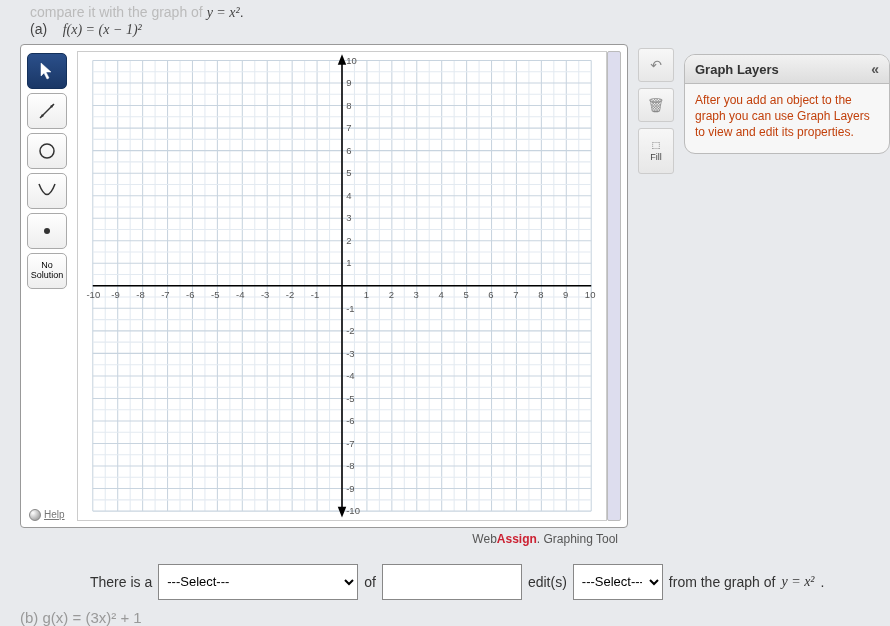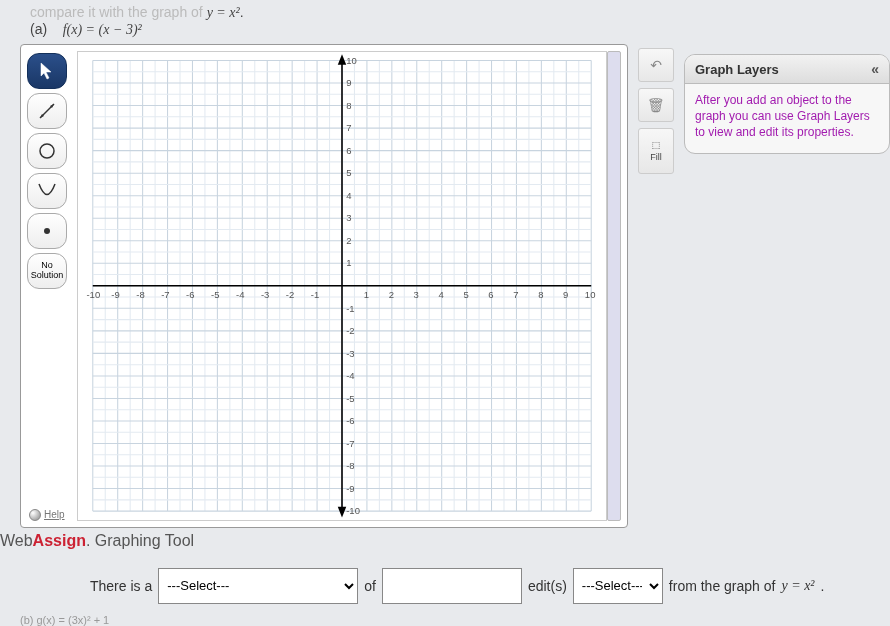--- a/index.html
+++ b/index.html
@@ -36,21 +36,21 @@
       width: 44px;
       display: flex;
       flex-direction: column;
       gap: 4px;
       padding-top: 2px;
     }
     .tool-btn {
       width: 40px;
       height: 36px;
       border: 1px solid #aaa;
-      border-radius: 12px;
+      border-radius: 5px;
       background: linear-gradient(#fff,#eee);
       display: flex;
       align-items: center;
       justify-content: center;
       font-size: 14px;
       cursor: pointer;
       padding: 0;
     }
     .tool-btn.selected {
       background: linear-gradient(#2b4f8a,#1a3766);
@@ -131,26 +131,26 @@
       border-bottom: 1px solid #bbb;
       padding: 6px 10px;
       display: flex;
       justify-content: space-between;
       align-items: center;
       font-weight: bold;
     }
     .layers-body {
       padding: 8px 10px;
       font-size: 12px;
-      color: #a21caf;
+      color: #c2410c;
       line-height: 1.35;
     }
     .branding {
-      text-align: left;
-      font-size: 16px;
+      text-align: right;
+      font-size: 12px;
       color: #555;
       padding: 4px 30px 0 0;
       width: 648px;
     }
     .branding b { color: #c23; }
     .answer-row {
       padding: 18px 0 0 90px;
       font-size: 14px;
       display: flex;
       align-items: center;
@@ -163,38 +163,38 @@
       font-size: 13px;
       padding: 1px 4px;
       height: 36px;
     }
     .sel1 { width: 200px; }
     .txt1 { width: 140px; }
     .sel2 { width: 90px; }
     .bottom-fade {
       position: absolute;
       left: 20px; bottom: 0;
-      font-size: 11px;
+      font-size: 15px;
       color: #999;
     }
     svg text { font-size: 9px; fill: #555; }
     svg line.grid { stroke: #c8d4df; stroke-width: 1; }
     svg line.gridmin { stroke: #e3eaf1; stroke-width: 1; }
     svg line.axis { stroke: #000; stroke-width: 1.5; }
     .equals { font-family: 'Times New Roman', serif; font-style: italic; }
     .collapse-chevron { font-size: 14px; font-weight: bold; color: #555; cursor: pointer; }
   </style>
 </head>
 <body>
 
 <div class="top-text">
   <span style="color:#bbb">compare it with the graph of</span>
   <span class="equals">y = x²</span>.<br>
   <span>(a)</span>&nbsp;&nbsp;&nbsp;
-  <span class="equals">f(x) = (x − 3)²</span>
+  <span class="equals">f(x) = (x − 1)²</span>
 </div>
 
 <div class="main-row">
   <div class="graph-widget">
 
     <div class="toolbar-left">
       <button class="tool-btn selected">
         <svg width="14" height="18" viewBox="0 0 14 18">
             <path d="M1 1 L1 14 L4 11 L7 17 L9 16 L6 10 L11 10 Z" fill="#fff" stroke="#fff" stroke-width="0.5"></path>
           </svg>

